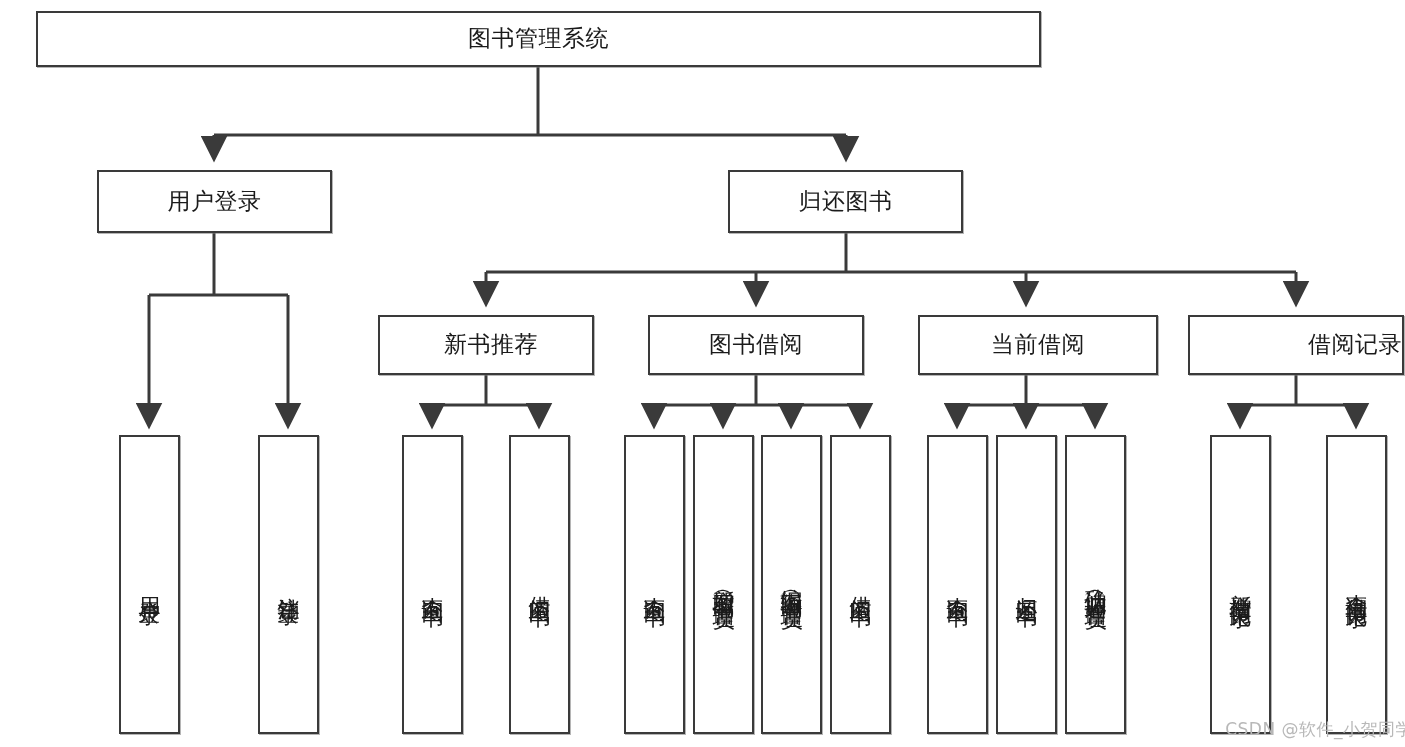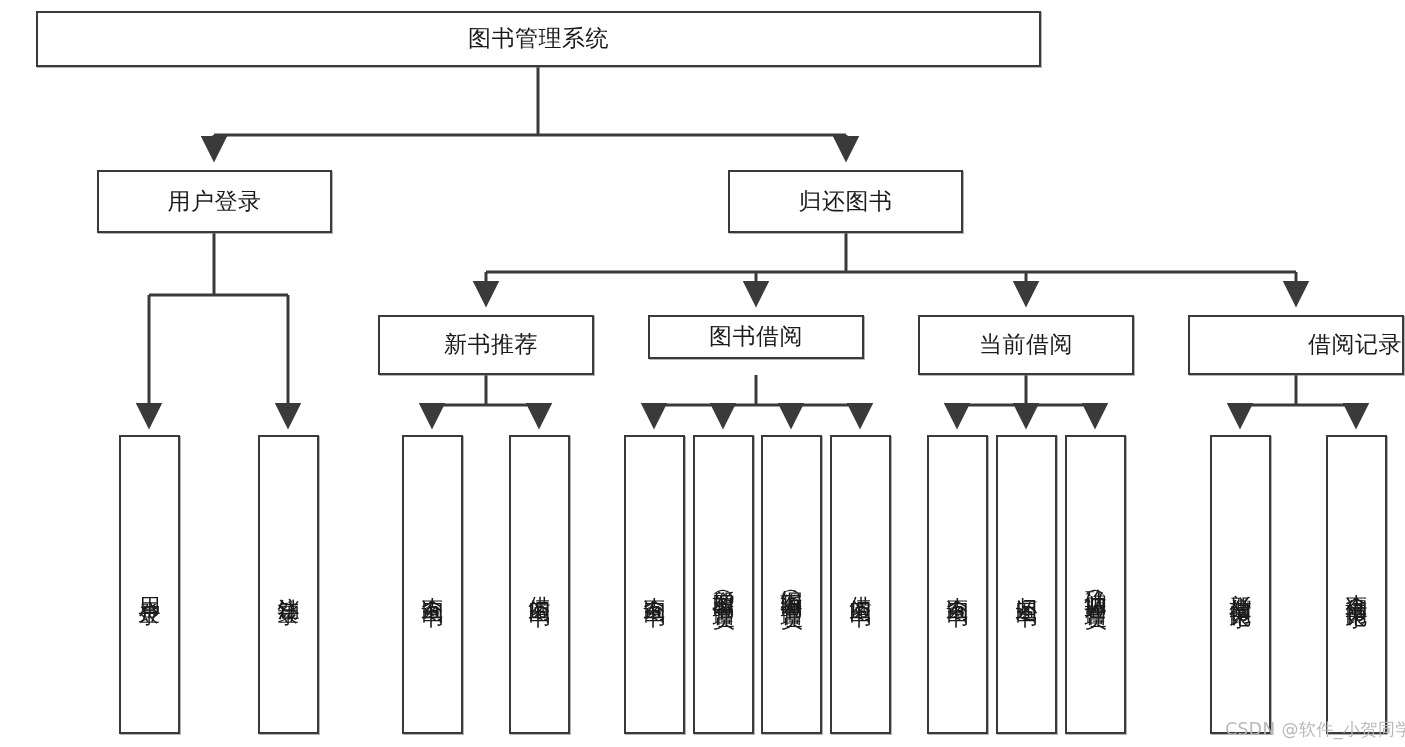--- a/index.html
+++ b/index.html
@@ -130,24 +130,24 @@
   <div class="node horiz" style="left:81px; top:170px; width:235px; height:63px;">
     <span class="txt">用户登录</span>
   </div>
   <div class="node horiz" style="left:712px; top:170px; width:235px; height:63px;">
     <span class="txt">归还图书</span>
   </div>
 
   <div class="node horiz" style="left:362px; top:315px; width:216px; height:60px;padding-left:10px;">
     <span class="txt">新书推荐</span>
   </div>
-  <div class="node horiz" style="left:632px; top:315px; width:216px; height:44px;">
+  <div class="node horiz" style="left:632px; top:315px; width:216px; height:60px;">
     <span class="txt">图书借阅</span>
   </div>
-  <div class="node horiz" style="left:902px; top:315px; width:216px; height:60px;">
+  <div class="node horiz" style="left:902px; top:315px; width:240px; height:60px;">
     <span class="txt">当前借阅</span>
   </div>
   <div class="node horiz" style="left:1172px; top:315px; width:216px; height:60px;justify-content:flex-end;">
     <span class="txt">借阅记录</span>
   </div>
 
   <div class="node vert" style="left:103px; top:435px; width:61px; height:299px;">
     <span class="txt">用户登录</span>
   </div>
   <div class="node vert" style="left:242px; top:435px; width:61px; height:299px;">

